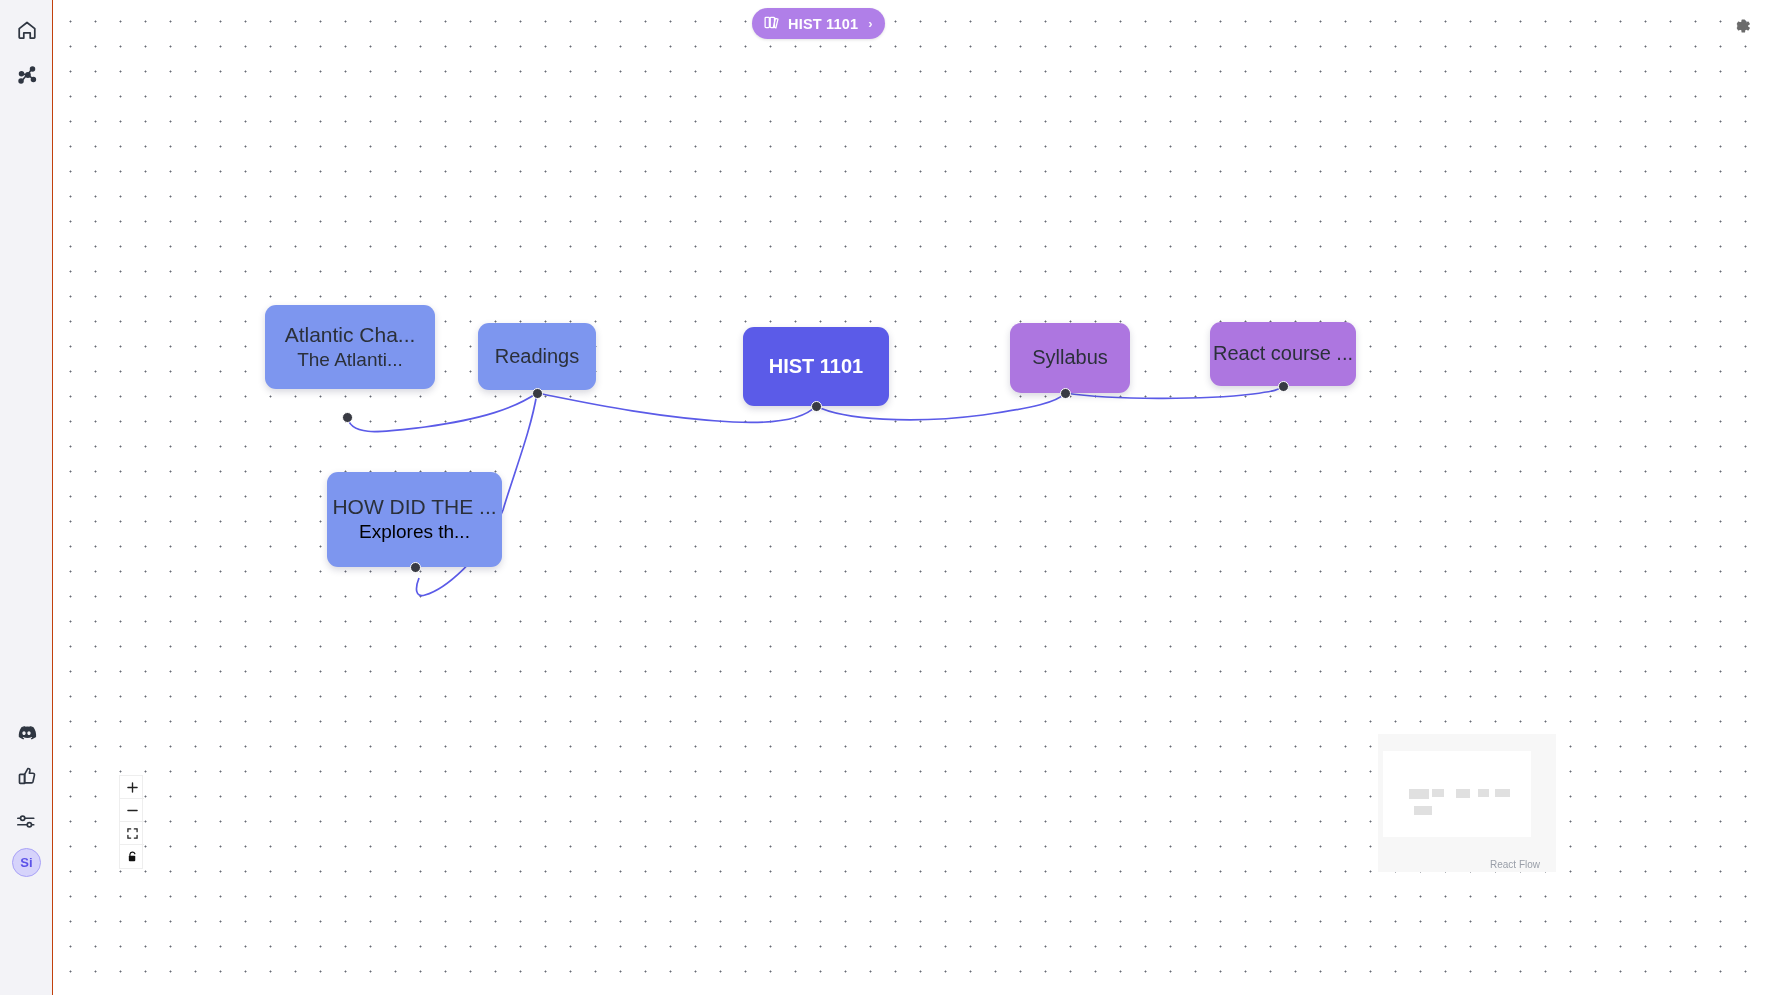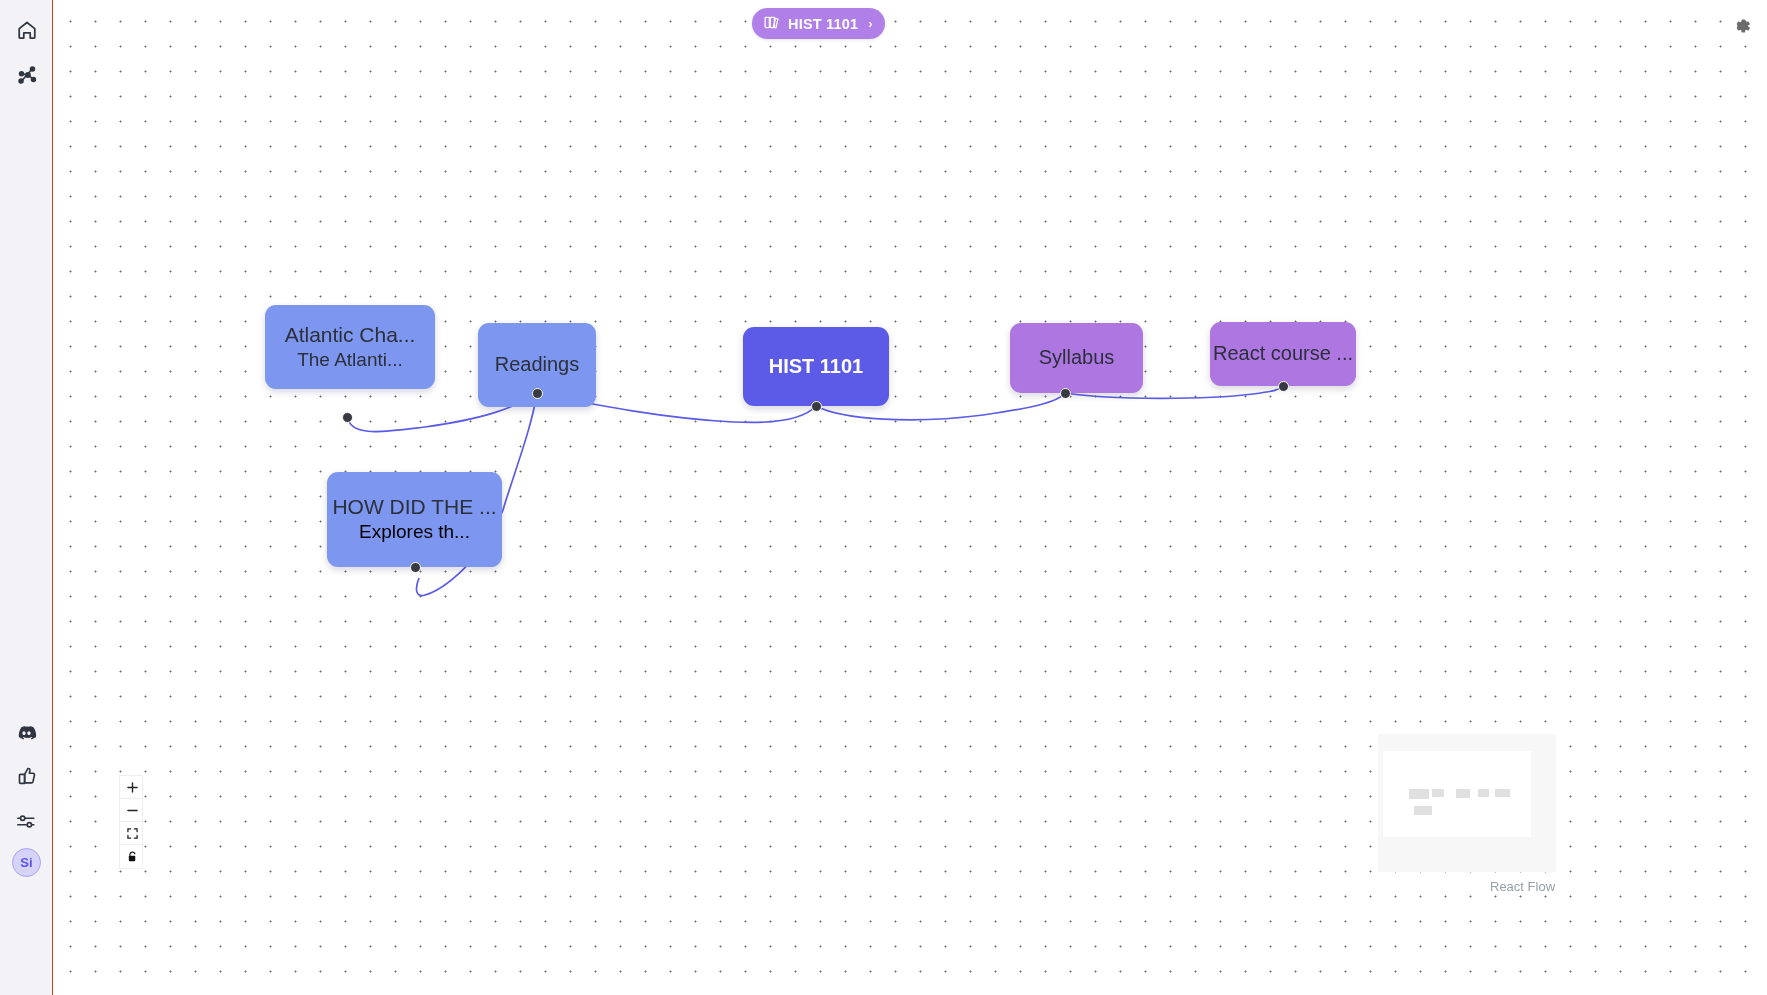--- a/index.html
+++ b/index.html
@@ -142,22 +142,22 @@
     background: #f7f7f7;
     z-index: 35;
   }
   #minimap .mm-inner {
     position: absolute; left: 5px; top: 17px;
     width: 148px; height: 86px;
     background: #ffffff;
   }
   .mm-node { position: absolute; background: #e0e0e0; }
   #mm-attrib {
-    position: absolute; left: 1437px; top: 879px;
-    font-size: 13px; color: #999ea8;
+    position: absolute; left: 1437px; top: 859px;
+    font-size: 10px; color: #999ea8;
     z-index: 35;
   }
 </style>
 </head>
 <body>
 
 <div id="app">
 
   <div id="canvas">
 
@@ -168,34 +168,34 @@
         <path d="M 763 406 C 790 420 860 424 930 415 C 980 408 1005 402 1012 393"></path>
         <path d="M 1012 393 C 1060 400 1150 400 1200 394 C 1222 391 1226 390 1230 386"></path>
       </svg>
 
     <div id="nodes-layer">
         <div class="node" style="left: 212px; top: 305px; width: 170px; height: 84px; background: rgb(125, 150, 239); align-items: center;">
           <div class="n-title" style="color: rgb(43, 48, 58);">Atlantic Cha...</div>
           <div class="n-sub" style="color: rgb(43, 48, 58);">The Atlanti...</div>
         </div>
         <div class="handle" style="left: 288.5px; top: 411.5px;"></div>
-        <div class="node compact" style="left: 425px; top: 323px; width: 118px; height: 84px; background: rgb(125, 150, 239);">
+        <div class="node compact" style="left: 425px; top: 323px; width: 118px; height: 67px; background: rgb(125, 150, 239);">
           <div class="n-title" style="color: rgb(43, 48, 58);">Readings</div>
         </div>
         <div class="handle" style="left: 478.5px; top: 387.5px;"></div>
         <div class="node" style="left: 274px; top: 472px; width: 175px; height: 95px; background: rgb(125, 150, 239);">
           <div class="n-title" style="color: rgb(43, 48, 58);">HOW DID THE ...</div>
           <div class="n-sub" style="color: #000000;">Explores th...</div>
         </div>
         <div class="handle" style="left: 356.5px; top: 561.5px;"></div>
         <div class="node center compact" style="left: 690px; top: 327px; width: 146px; height: 79px; background: rgb(91, 91, 232);">
           <div class="n-title" style="color: rgb(255, 255, 255);">HIST 1101</div>
         </div>
         <div class="handle" style="left: 757.5px; top: 400.5px;"></div>
-        <div class="node compact" style="left: 957px; top: 323px; width: 133px; height: 70px; background: rgb(173, 118, 224);">
+        <div class="node compact" style="left: 957px; top: 323px; width: 120px; height: 70px; background: rgb(173, 118, 224);">
           <div class="n-title" style="color: rgb(43, 48, 58);">Syllabus</div>
         </div>
         <div class="handle" style="left: 1006.5px; top: 387.5px;"></div>
         <div class="node compact" style="left: 1157px; top: 322px; width: 146px; height: 64px; background: rgb(173, 118, 224);">
           <div class="n-title" style="color: rgb(43, 48, 58);">React course ...</div>
         </div>
         <div class="handle" style="left: 1224.5px; top: 380.5px;"></div>
       </div>
 
     <div id="zoom-controls">

